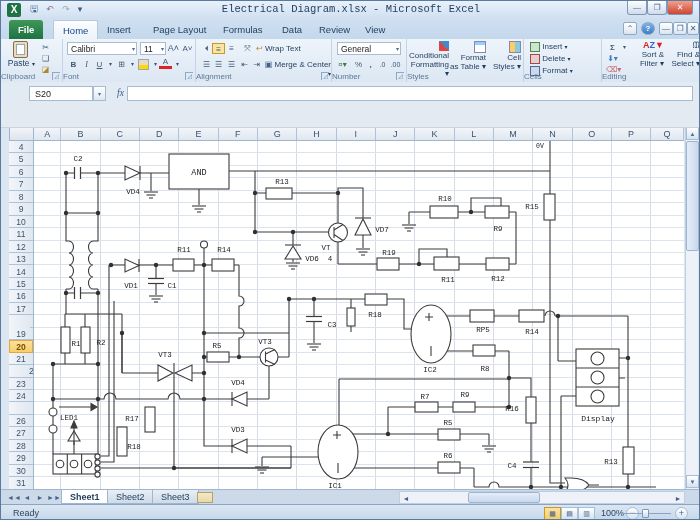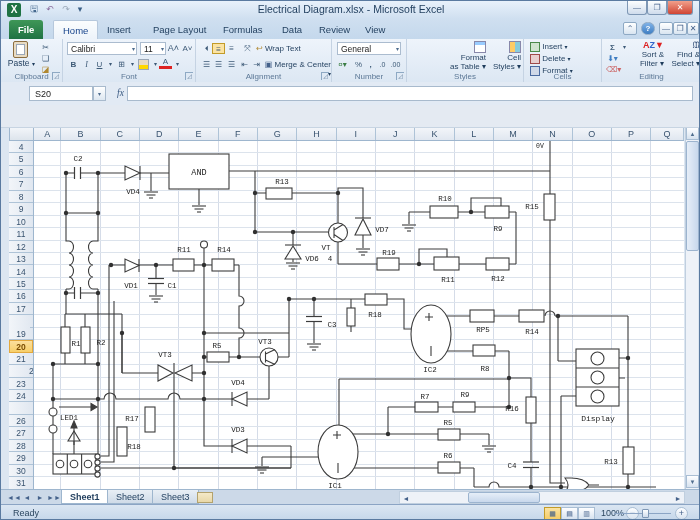--- a/index.html
+++ b/index.html
@@ -5,38 +5,38 @@
   html,body{margin:0;padding:0;background:#9db8d2;font-family:"Liberation Sans",sans-serif;}
   #win{position:relative;width:700px;height:520px;background:#dce6f1;overflow:hidden;
        border:1px solid #5a7aa0;box-sizing:border-box;}
   .abs{position:absolute;}
   
   #titlebar{left:0;top:0;width:700px;height:18px;background:linear-gradient(#e8f1fb,#cfdff0);
             border-bottom:1px solid #c0d2e6;z-index:30;}
   #xl-icon{left:6px;top:2px;width:14px;height:14px;background:#1f7244;color:#fff;font-size:10px;
            font-weight:bold;text-align:center;line-height:14px;border-radius:2px;}
   .qat{top:2px;width:14px;height:13px;font-size:9px;color:#3a5f86;text-align:center;line-height:13px;}
-  #title-text{left:0;top:2px;width:700px;text-align:center;font-size:10.5px;color:#1e3c5c;}
+  #title-text{left:0;top:2px;width:700px;text-align:center;font-size:10.5px;color:#1e3c5c;font-family:Liberation Mono, monospace;}
   .winbtn{top:0;height:14px;border:1px solid #7e97b5;border-top:none;border-radius:0 0 3px 3px;
           background:linear-gradient(#fdfeff,#cfdcec);color:#44618a;font-size:8px;text-align:center;line-height:13px;box-sizing:border-box;}
   #btn-close{background:linear-gradient(#f2a08b,#cf4433);color:#fff;}
   
   #tabrow{left:0;top:18px;width:700px;height:20px;background:linear-gradient(#cfdff0,#c4d8ec);z-index:30;}
   .rtab{top:1px;height:19px;font-size:9.5px;color:#1e3c5c;text-align:center;line-height:19px;padding:0 9px;}
   #tab-file{background:linear-gradient(#3f9757,#1f7244);color:#fff;border-radius:3px 3px 0 0;font-weight:bold;}
   .rtab.active{background:linear-gradient(#fbfdfe,#edf3fa);border:1px solid #b6c8dc;border-bottom:none;
                border-radius:2px 2px 0 0;color:#15428b;box-sizing:border-box;}
   .ribctl{top:3px;height:13px;width:14px;border:1px solid #8ea9c4;border-radius:2px;background:linear-gradient(#fff,#d9e5f1);
           font-size:8px;color:#44618a;text-align:center;line-height:12px;box-sizing:border-box;}
   #rib-help{background:linear-gradient(#7fb2e8,#3f7ec2);color:#fff;border-radius:7px;font-weight:bold;}
   
   #ribbon{left:0;top:38px;width:700px;height:43px;background:linear-gradient(#eef4fb,#dce7f3);
           border-bottom:1px solid #b8c9db;z-index:30;font-size:8.5px;color:#3d5a77;}
   .grp{position:absolute;top:0;height:43px;border-right:1px solid #c5d3e3;box-sizing:border-box;}
-  .glabel{position:absolute;bottom:1px;left:0;right:0;text-align:center;font-size:8px;color:#5c7896;}
+  .glabel{position:absolute;bottom:1px;left:0;right:0;text-align:left;font-size:8px;color:#5c7896;}
   .launcher{position:absolute;right:2px;bottom:2px;width:7px;height:7px;border-left:1px solid #8ea9c4;
             border-top:1px solid #8ea9c4;font-size:6px;line-height:7px;color:#5c7896;text-align:center;}
   .combo{position:absolute;height:13px;background:#fff;border:1px solid #abbccf;font-size:8.5px;
          color:#222;line-height:13px;padding-left:3px;box-sizing:border-box;}
   .combo .da{position:absolute;right:1px;top:0;font-size:6px;color:#4f6d8e;}
   .mini{position:absolute;width:13px;height:11px;text-align:center;line-height:11px;font-size:8px;color:#3d5a77;}
   .bigbtn{position:absolute;text-align:right;font-size:8.5px;color:#1e3c5c;}
   .clip-icon{margin:0 auto;width:13px;height:15px;border:1px solid #8b6d3f;background:#e8dbc3;border-radius:2px;position:relative;}
   .clip-icon:after{content:"";position:absolute;left:2px;top:2px;width:7px;height:9px;background:#fff;border:1px solid #9aa7b8;}
   .sq{display:inline-block;width:10px;height:10px;vertical-align:middle;}
@@ -193,20 +193,24 @@
       <div class="mini" style="left:4px;top:20px;color:#3a7d44">¤▾</div>
       <div class="mini" style="left:20px;top:20px">%</div>
       <div class="mini" style="left:32px;top:20px;font-weight:bold">,</div>
       <div class="mini" style="left:44px;top:20px;font-size:7px">.0</div>
       <div class="mini" style="left:57px;top:20px;font-size:7px">.00</div>
       <div class="glabel">Number</div>
       <div class="launcher">◿</div>
     </div>
 
     <div class="grp" style="left:406px;width:117px">
+      <div class="bigbtn twoline" style="left:2px;top:2px;width:40px">
+        <span class="sq" style="background:linear-gradient(45deg,#d44 50%,#48c 50%)"></span><br>
+        <span>Conditional</span><br>
+        <span><span>Formatting</span> ▾</span></div>
       <div class="bigbtn twoline" style="left:42px;top:2px;width:37px">
         <span class="sq" style="background:linear-gradient(#9cf 33%,#fff 33%);border:1px solid #88a"></span><br>
         <span>Format</span><br>
         <span><span>as Table</span> ▾</span></div>
       <div class="bigbtn twoline" style="left:80px;top:2px;width:34px">
         <span class="sq" style="background:linear-gradient(90deg,#fc6 50%,#8cd 50%);border:1px solid #88a"></span><br>
         <span>Cell</span><br>
         <span><span>Styles</span> ▾</span></div>
       <div class="glabel">Styles</div>
     </div>

